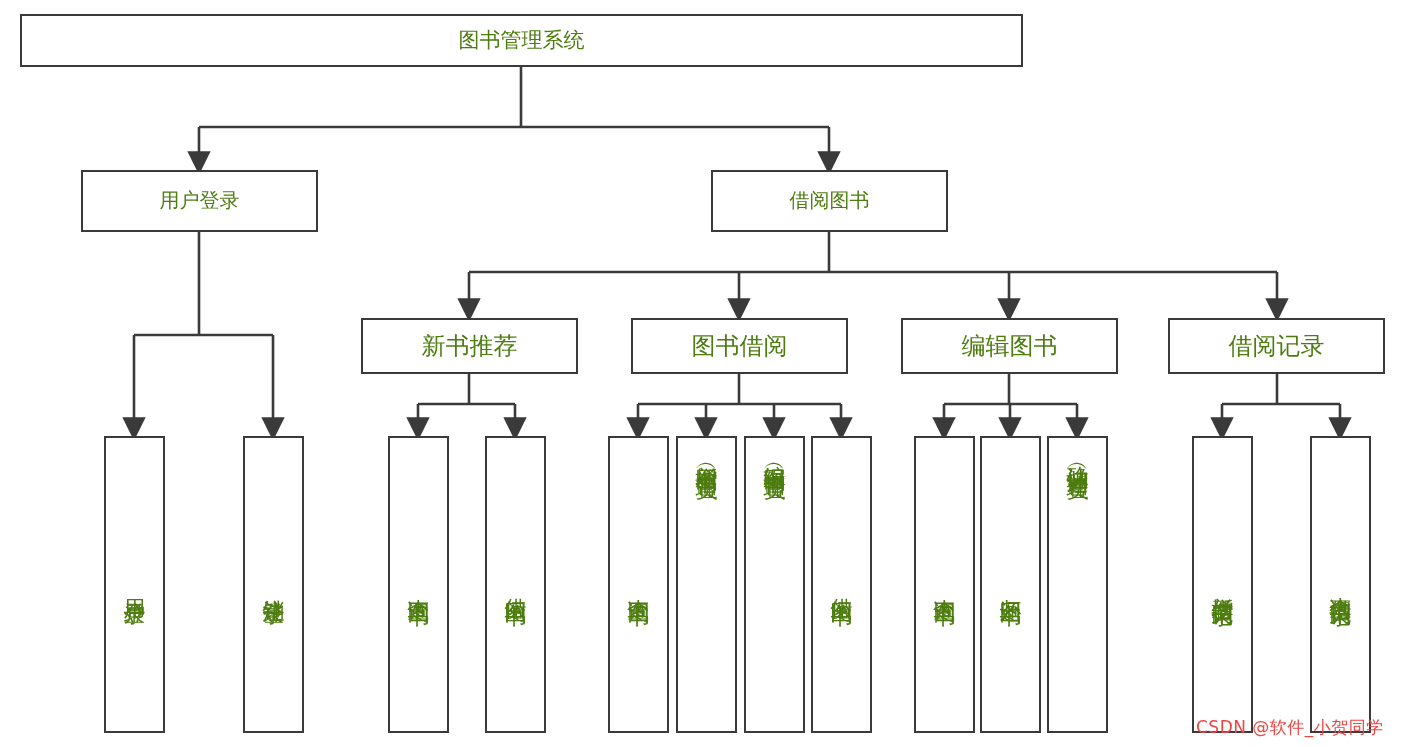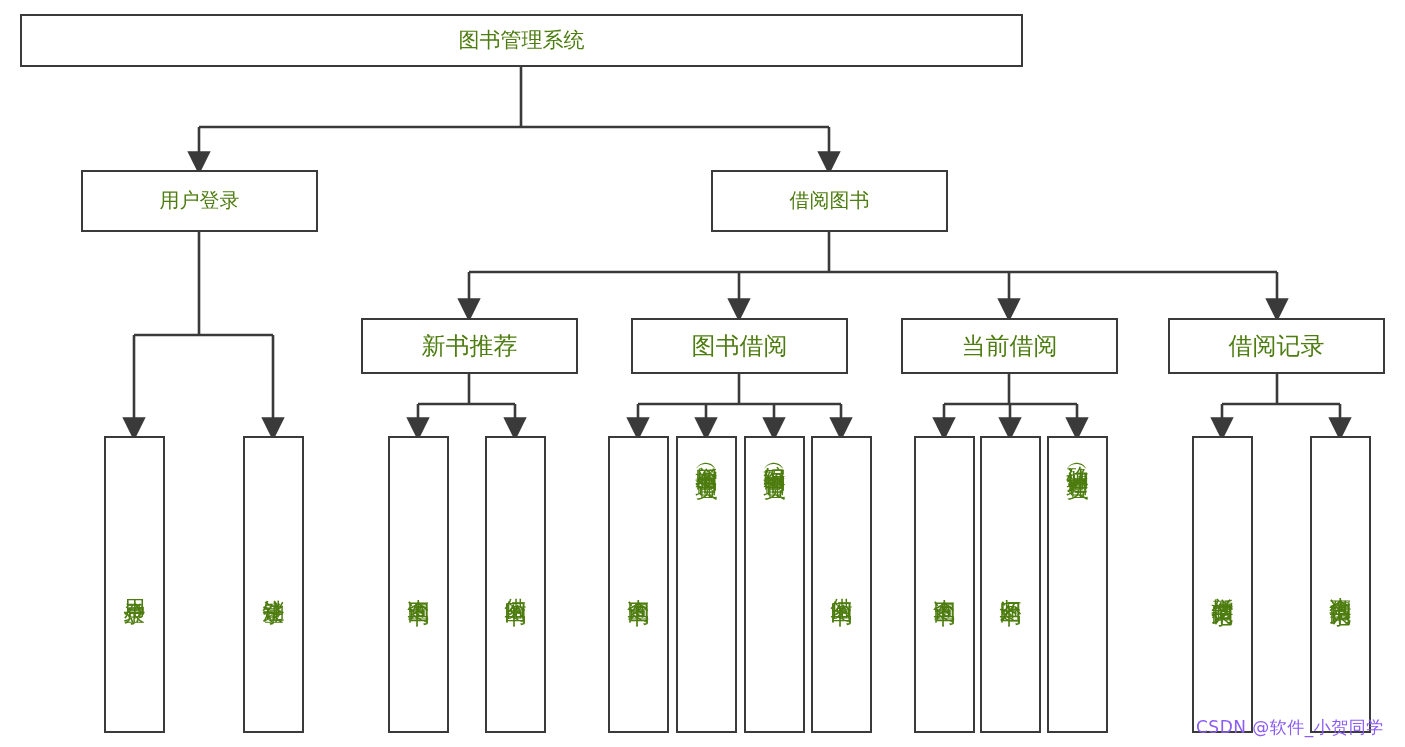--- a/index.html
+++ b/index.html
@@ -66,21 +66,21 @@
     align-items: flex-start;
     padding-top: 10px;
   }
   .leaf.center-v {
     align-items: center;
     padding-top: 0;
   }
   .watermark {
     position: absolute;
     font-size: 17px;
-    color: #8b5cf6;
+    color: #ef4444;
     white-space: nowrap;
     letter-spacing: 0.5px;
   }
 </style>
 </head>
 <body>
 
 <div id="canvas">
 
   <svg class="wires" viewBox="0 0 1405 747" xmlns="http://www.w3.org/2000/svg">
@@ -147,21 +147,21 @@
 
   <div class="node lvl2" style="left:361px; top:318px; width:217px; height:56px;">
     <span class="label">新书推荐</span>
   </div>
 
   <div class="node lvl2" style="left:631px; top:318px; width:217px; height:56px;">
     <span class="label">图书借阅</span>
   </div>
 
   <div class="node lvl2" style="left:901px; top:318px; width:217px; height:56px;">
-    <span class="label">当前借阅</span>
+    <span class="label">编辑图书</span>
   </div>
 
   <div class="node lvl2" style="left:1168px; top:318px; width:217px; height:56px;">
     <span class="label">借阅记录</span>
   </div>
 
   <div class="node leaf center-v" style="left:104px; top:436px; width:61px; height:297px;">
     <span class="label">用户登录</span>
   </div>
 

